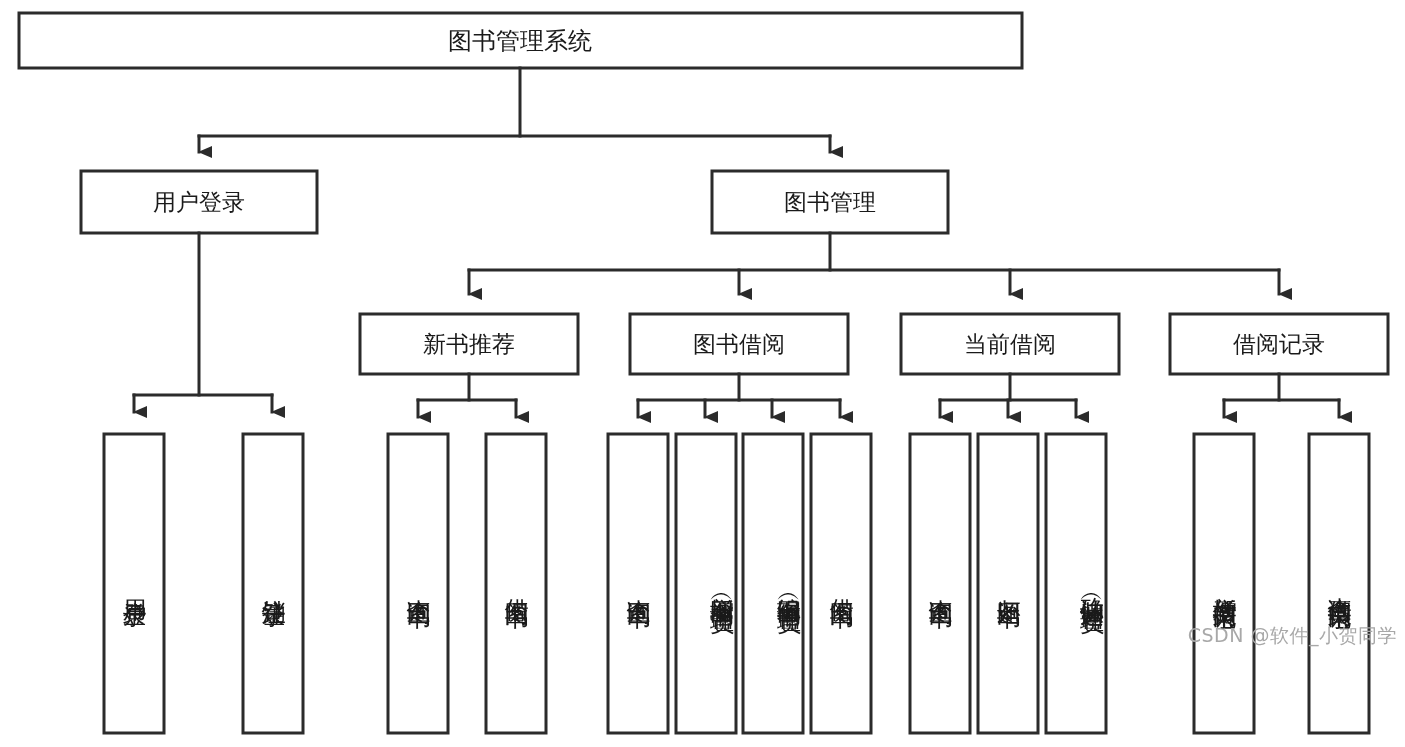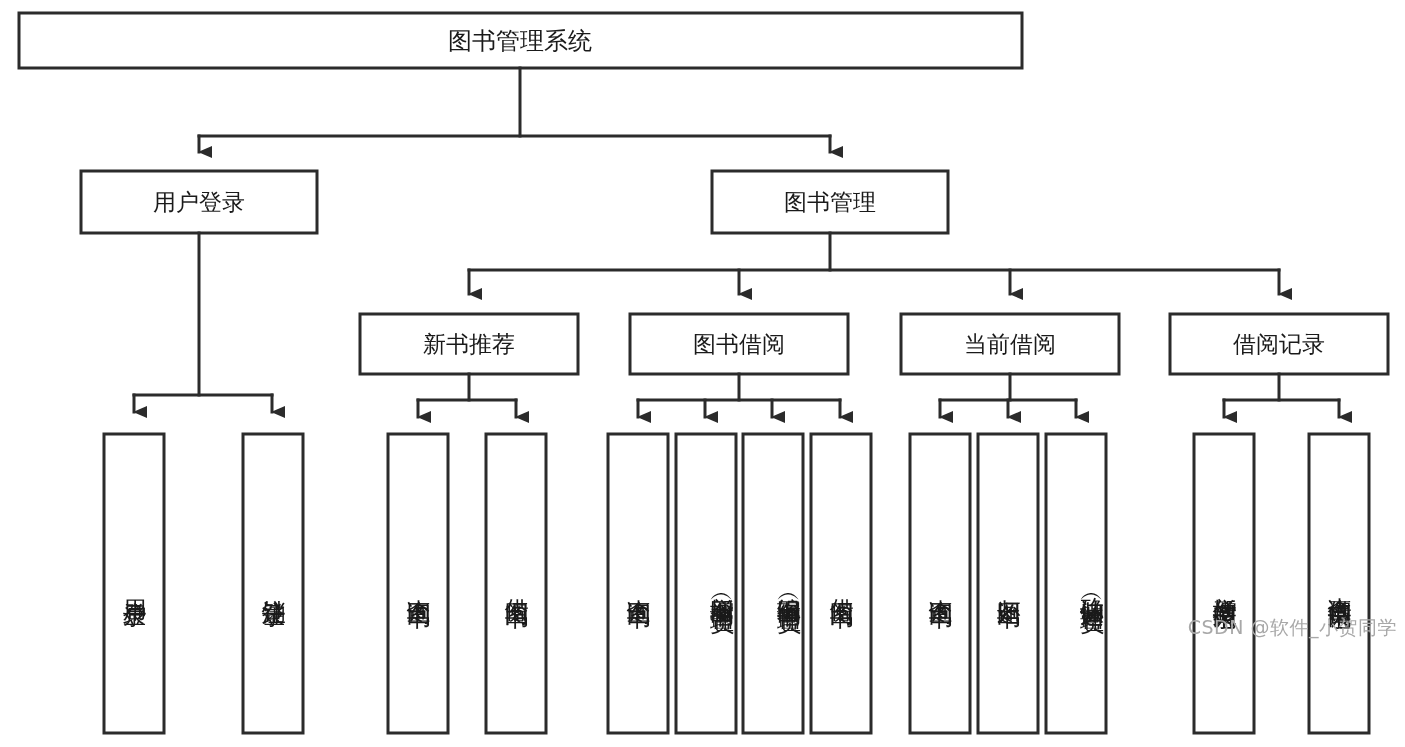--- a/index.html
+++ b/index.html
@@ -66,21 +66,21 @@
     display: flex;
     align-items: center;
     justify-content: center;
     text-align: center;
     white-space: nowrap;
     pointer-events: none;
   }
   .watermark {
     position: absolute;
     right: 8px;
-    bottom: 12px;
+    bottom: 4px;
     font-family: "DejaVu Sans", "Liberation Sans", sans-serif;
     font-size: 19px;
     color: #a8a8a8;
     letter-spacing: 0.5px;
     white-space: nowrap;
   }
 </style>
 </head>
 <body>
 

